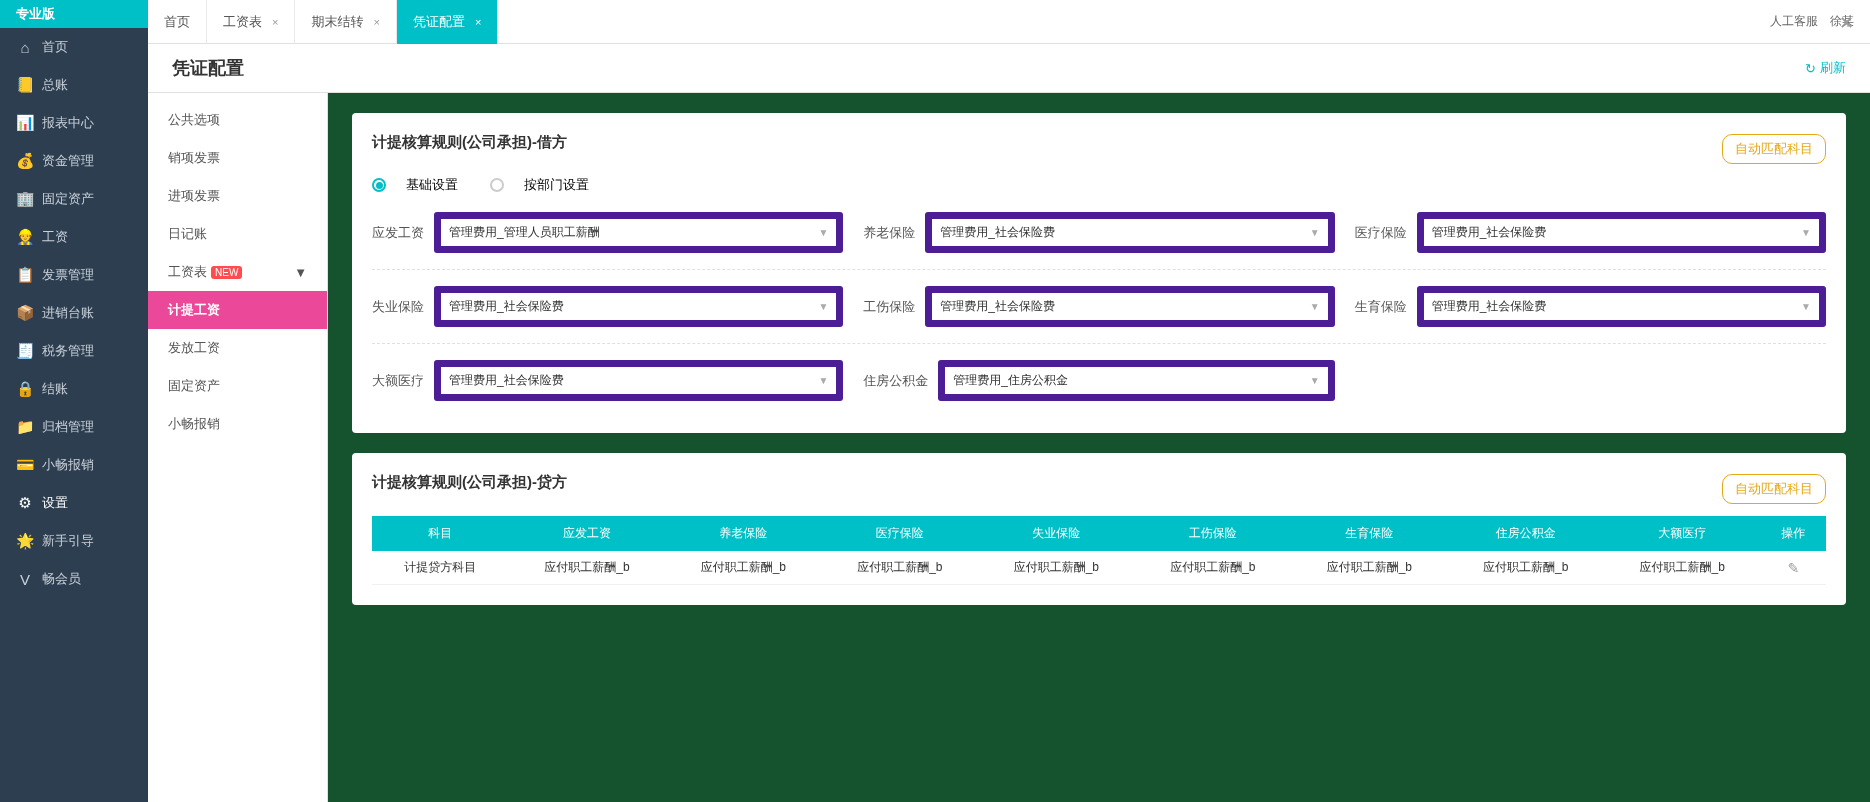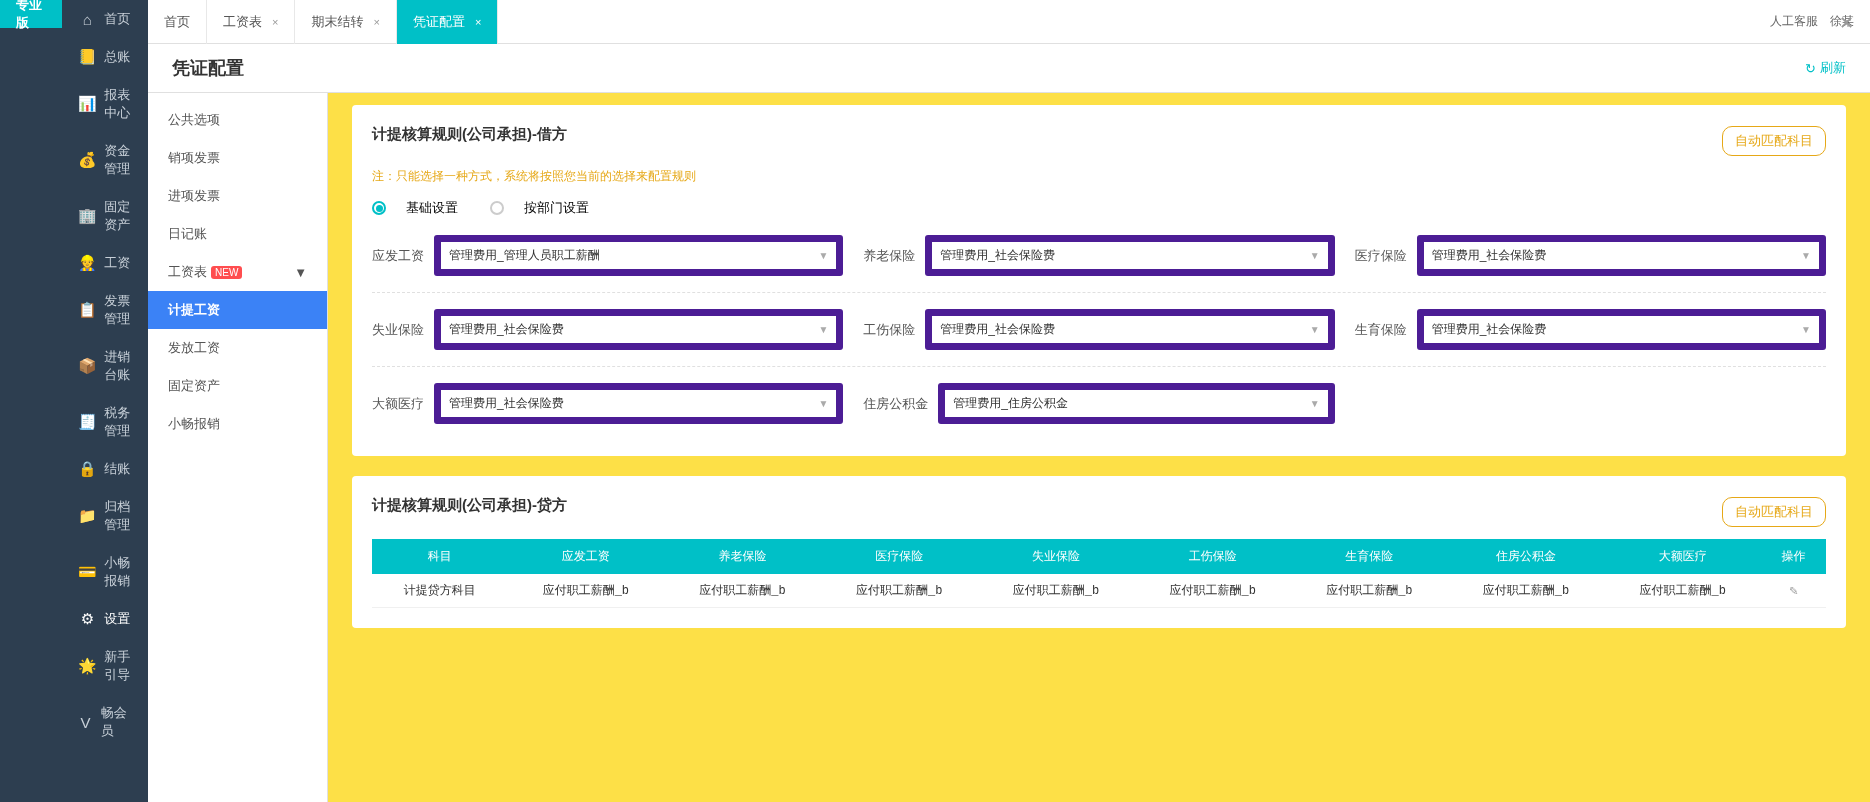--- a/index.html
+++ b/index.html
@@ -4,20 +4,21 @@
   <style>
     * { box-sizing: border-box; margin: 0; padding: 0; }
     body { font-family: "Microsoft YaHei", Arial, sans-serif; font-size: 13px; background: #f0f2f5; display: flex; height: 802px; overflow: hidden; }
 
     
     .sidebar {
       width: 148px;
       background: #2d3e50;
       color: #c8d0d8;
       display: flex;
+      flex-direction: column;
       flex-shrink: 0;
       height: 100%;
       overflow-y: auto;
     }
     .sidebar-header {
       background: #00c0c7;
       color: #fff;
       font-size: 13px;
       font-weight: bold;
       padding: 8px 16px;
@@ -132,40 +133,40 @@
     .left-nav-item {
       padding: 10px 20px;
       cursor: pointer;
       color: #555;
       font-size: 13px;
       display: flex;
       align-items: center;
       justify-content: space-between;
     }
     .left-nav-item.active {
-      background: #3b82f6;
+      background: #ec4899;
       color: #fff;
       font-weight: bold;
     }
     .new-badge {
       background: #ff4d4f;
       color: #fff;
       font-size: 10px;
       padding: 1px 4px;
       border-radius: 3px;
       margin-left: 4px;
       margin-top: 14px;
     }
 
     
     .main-content {
       flex: 1;
       overflow-y: auto;
-      padding: 12px 24px;
-      background: #fde047;
+      padding: 20px 24px;
+      background: #14532d;
     }
 
     .section {
       background: #fff;
       border-radius: 4px;
       margin-bottom: 20px;
       padding: 20px;
     }
     .section-title {
       font-size: 15px;
@@ -271,21 +272,20 @@
       border: none;
       border-top: 1px dashed #e0e0e0;
       margin: 16px 0;
     }
 
     
     .data-table {
       width: 100%;
       border-collapse: collapse;
       font-size: 12px;
-      font-family: Liberation Mono, monospace;
     }
     .data-table thead tr {
       background: #00c0c7;
       color: #fff;
     }
     .data-table thead th {
       padding: 9px 10px;
       text-align: center;
       font-weight: normal;
       white-space: nowrap;
@@ -457,21 +457,20 @@
         </div>
     </div>
 
     <div class="main-content">
 
       <div class="section">
         <div class="section-header">
           <span class="section-title">计提核算规则(公司承担)-借方</span>
           <button class="auto-match-btn">自动匹配科目</button>
         </div>
-        <div class="section-note">注：只能选择一种方式，系统将按照您当前的选择来配置规则</div>
 
         <div class="radio-group">
           <div class="radio-item">
             <div class="radio-circle checked"></div>
             <span>基础设置</span>
           </div>
           <div class="radio-item">
             <div class="radio-circle unchecked"></div>
             <span>按部门设置</span>
           </div>

